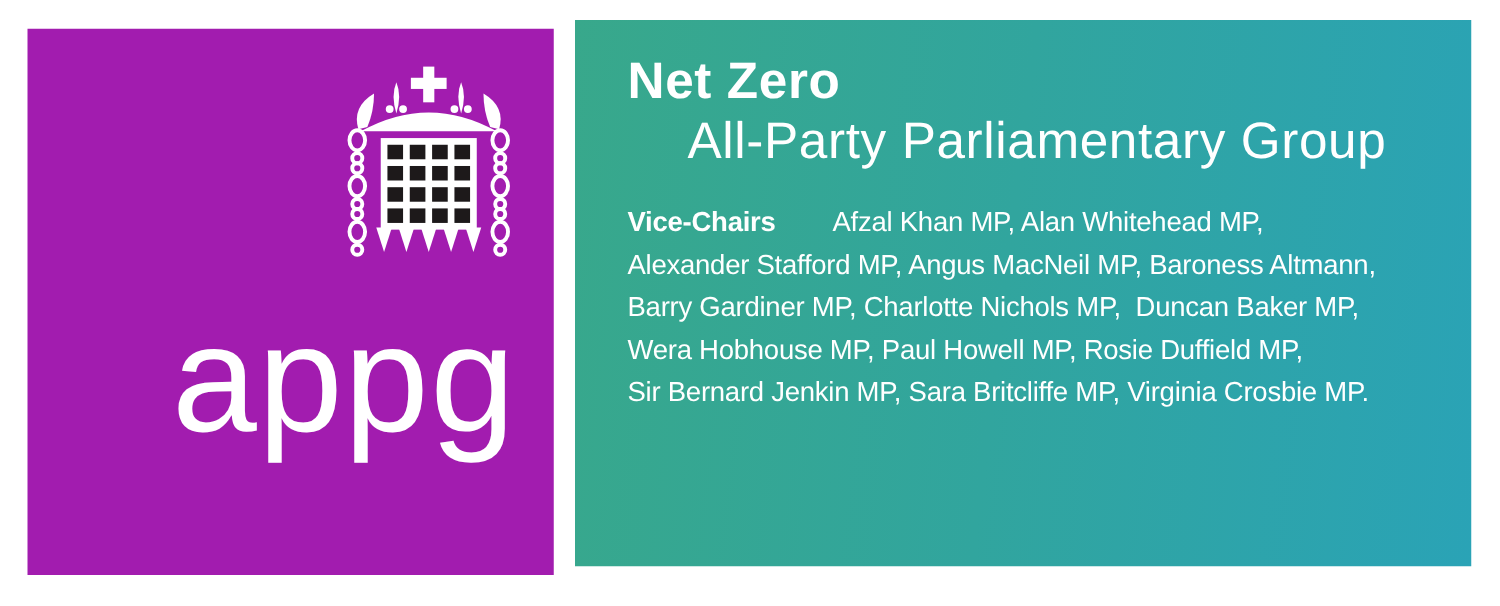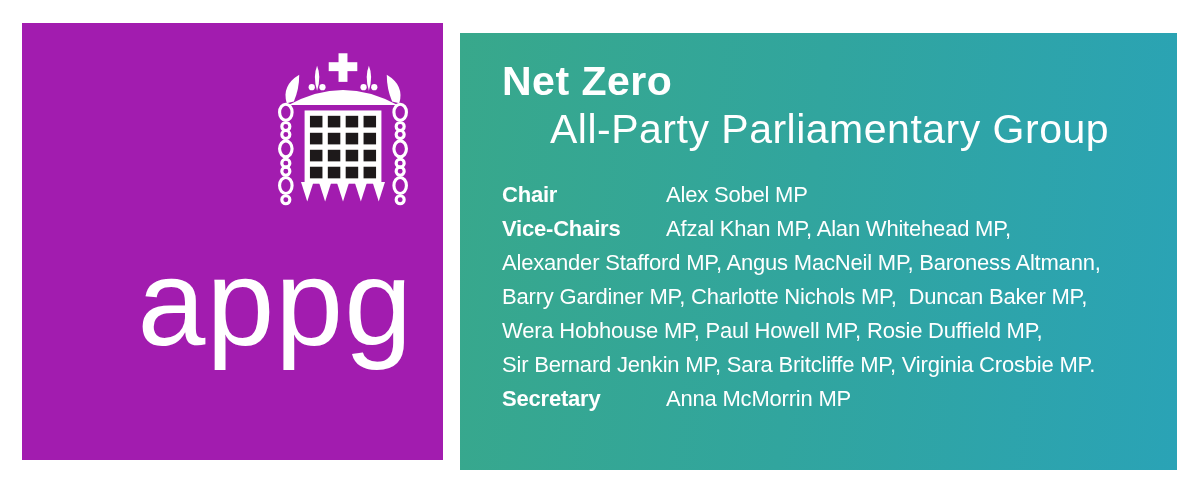--- a/index.html
+++ b/index.html
@@ -38,21 +38,21 @@
     color: #ffffff;
     font-size: 122px;
     line-height: 1;
     letter-spacing: 1px;
     font-weight: normal;
   }
   
   .teal-panel {
     position: absolute;
     left: 460px;
-    top: 33px;
+    top: 16px;
     width: 717px;
     height: 437px;
     background: linear-gradient(97deg, #38a88b 0%, #31a59e 48%, #2aa3b6 100%);
     color: #ffffff;
     box-sizing: border-box;
     padding: 24px 20px 0 42px;
   }
   .title-line1 {
     font-size: 41px;
     font-weight: bold;
@@ -157,23 +157,21 @@
       </g>
     </svg>
     <div class="appg-text">appg</div>
   </div>
 
   <div class="teal-panel">
     <div class="title-line1">Net Zero</div>
     <div class="title-line2">All-Party Parliamentary Group</div>
 
     <div class="roles">
-      <p class="role-row"><span class="role-label">Chair</span><span class="role-value">Alex Sobel MP</span></p>
       <p class="role-row"><span class="role-label">Vice-Chairs</span><span class="role-value">Afzal Khan MP, Alan Whitehead MP,
 Alexander Stafford MP, Angus MacNeil MP, Baroness Altmann,
 Barry Gardiner MP, Charlotte Nichols MP,  Duncan Baker MP,
 Wera Hobhouse MP, Paul Howell MP, Rosie Duffield MP,
 Sir Bernard Jenkin MP, Sara Britcliffe MP, Virginia Crosbie MP.</span></p>
-      <p class="role-row"><span class="role-label">Secretary</span><span class="role-value">Anna McMorrin MP</span></p>
     </div>
   </div>
 
 </div>
 
 </body></html>

